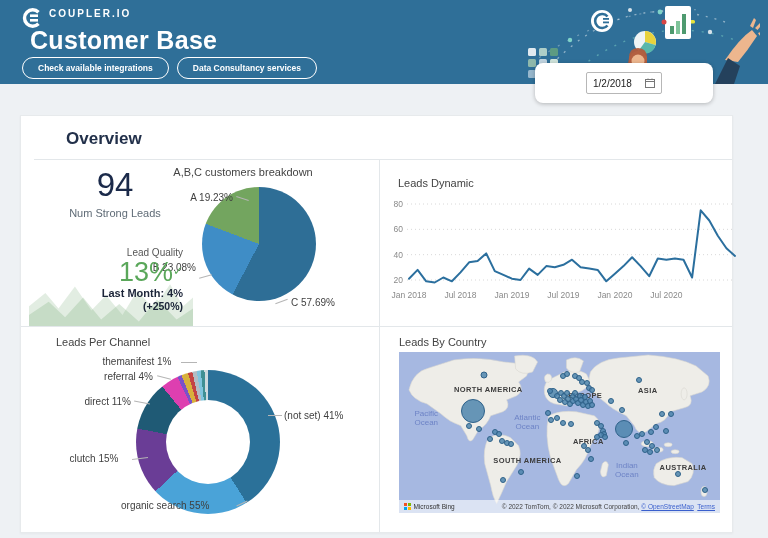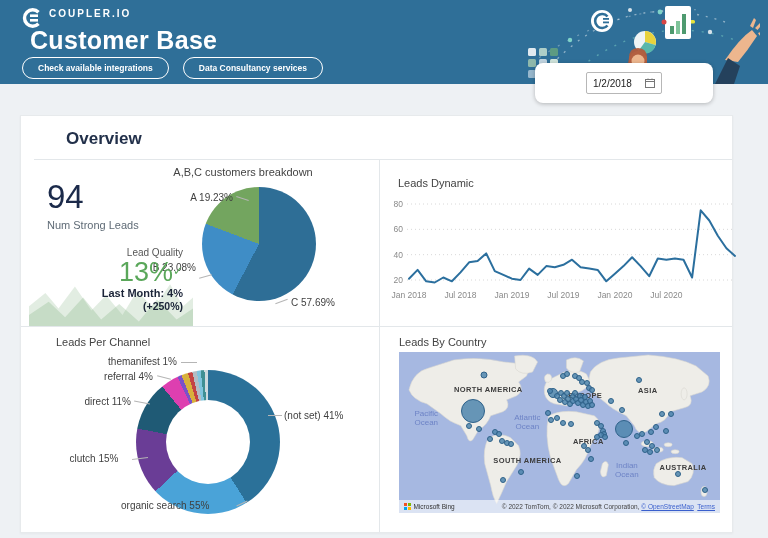--- a/index.html
+++ b/index.html
@@ -4,21 +4,21 @@
 <style>
   * { margin:0; padding:0; box-sizing:border-box; }
   html,body { width:768px; height:538px; }
   body { font-family:"Liberation Sans", sans-serif; background:#eef1f4; position:relative; overflow:hidden; }
 
   
   .header { position:absolute; left:0; top:0; width:768px; height:84px; background:#2f6f98; }
   .logo-row { position:absolute; left:22px; top:8px; display:flex; align-items:flex-start; gap:7px; }
   .logo-text { color:#fff; font-size:10px; font-weight:bold; letter-spacing:2px; }
   .hdr-title { position:absolute; left:22px; top:26px; color:#fff; font-size:25px; font-weight:bold; letter-spacing:.3px;margin-left:8px; }
-  .hdr-btns { position:absolute; left:22px; top:57px; display:flex; gap:14px; }
+  .hdr-btns { position:absolute; left:22px; top:57px; display:flex; gap:8px; }
   .hdr-btn { border:1.5px solid #fff; border-radius:12px; background:transparent; color:#fff;
              font-size:8.5px; font-weight:bold; padding:5px 15px; font-family:inherit; cursor:pointer; }
   .illus { position:absolute; right:8px; top:0; width:250px; height:84px; overflow:hidden; }
 
   
   .date-card { position:absolute; left:535px; top:63px; width:178px; height:40px; background:#fff;
                border-radius:8px; box-shadow:0 1px 4px rgba(0,0,0,.25); z-index:5; display:flex;
                align-items:center; justify-content:center; gap:8px; }
   .date-field { width:76px; height:22px; border:1px solid #b7b7b7; border-radius:2px; display:flex;
                 align-items:center; padding:0 4px 0 6px; background:#fff; }
@@ -29,21 +29,21 @@
   .card { position:absolute; left:20px; top:115px; width:713px; height:418px; background:#fff;
           border:1px solid #e7eaec; box-shadow:0 1px 2px rgba(0,0,0,.04); }
   .overview-title { position:absolute; left:45px; top:13px; font-size:17px; font-weight:bold; color:#22304a; }
   .div-h1 { position:absolute; left:13px; right:0; top:43px; height:1px; background:#e3e7ea; }
   .div-v  { position:absolute; left:358px; top:44px; bottom:0; width:1px; background:#e3e7ea; }
   .div-h2 { position:absolute; left:0; right:0; top:210px; height:1px; background:#e3e7ea; }
 
   .vis-title { position:absolute; font-size:11px; color:#434343; }
 
   
-  .kpi-num-block { position:absolute; left:26px; top:64px; width:136px; }
+  .kpi-num-block { position:absolute; left:26px; top:52px; width:136px; text-align:center; }
   .kpi-value { font-size:33px; color:#1b2a4a; line-height:1; }
   .kpi-label { margin-top:6px; font-size:11px; color:#5f6b76; }
   .kpi-quality { position:absolute; left:26px; top:131px; width:136px; text-align:right; z-index:2; }
   .kq-label { font-size:10px; color:#565656; }
   .kq-value { font-size:27px; color:#5aa75a; line-height:1.05; }
   .kq-check { font-size:12px; color:#5aa75a; vertical-align:6px; }
   .kq-lastmonth { font-size:11px; font-weight:bold; color:#1b2438; margin-top:1px; }
   .kq-change { font-size:10.5px; font-weight:600; color:#1b2438; margin-top:1px; }
   .mountain { position:absolute; left:8px; top:166px; width:164px; height:44px; z-index:1; }
   .mountain .m1 { position:absolute; inset:0; background:rgba(125,175,125,.22);
@@ -209,21 +209,21 @@
       <text x="176.42105263157896" y="106" text-anchor="middle" font-size="8.5" fill="#8a8a8a">Jul 2019</text>
       <text x="227.89473684210526" y="106" text-anchor="middle" font-size="8.5" fill="#8a8a8a">Jan 2020</text>
       <text x="279.3684210526316" y="106" text-anchor="middle" font-size="8.5" fill="#8a8a8a">Jul 2020</text>
       <polyline points="22.0,86.7 30.6,77.9 39.2,89.3 47.7,90.5 56.3,85.5 64.9,89.3 73.5,80.4 82.1,70.3 90.6,69.0 99.2,61.4 107.8,79.1 116.4,82.9 124.9,86.7 133.5,88.0 142.1,76.6 150.7,82.9 159.3,74.1 167.8,75.3 176.4,72.8 185.0,67.7 193.6,75.3 202.2,76.6 210.7,77.9 219.3,89.3 227.9,81.7 236.5,74.1 245.1,65.2 253.6,74.1 262.2,84.2 270.8,66.5 279.4,67.7 287.9,66.5 296.5,67.7 305.1,85.5 313.7,18.3 322.3,28.5 330.8,43.7 339.4,56.3 348.0,63.9" fill="none" stroke="#2b6f9e" stroke-width="2" stroke-linejoin="round" stroke-linecap="round"></polyline>
     </svg>
 
   <div class="vis-title donut-title">Leads Per Channel</div>
   <div class="channel-donut" style="background: conic-gradient(rgb(43, 113, 153) 0deg, rgb(43, 113, 153) 147.6deg, rgb(74, 163, 216) 147.6deg, rgb(74, 163, 216) 226.8deg, rgb(106, 61, 150) 226.8deg, rgb(106, 61, 150) 280.8deg, rgb(31, 90, 117) 280.8deg, rgb(31, 90, 117) 320.4deg, rgb(221, 63, 176) 320.4deg, rgb(221, 63, 176) 334.8deg, rgb(122, 82, 201) 334.8deg, rgb(122, 82, 201) 338.4deg, rgb(216, 177, 60) 338.4deg, rgb(216, 177, 60) 343.8deg, rgb(196, 67, 67) 343.8deg, rgb(196, 67, 67) 347.4deg, rgb(179, 188, 195) 347.4deg, rgb(179, 188, 195) 351deg, rgb(127, 196, 222) 351deg, rgb(127, 196, 222) 354.24deg, rgb(63, 143, 147) 354.24deg, rgb(63, 143, 147) 357.12deg, rgb(205, 217, 222) 357.12deg, rgb(205, 217, 222) 360deg);">
       <div class="donut-hole"></div>
     </div>
-  <div class="chart-label" style="left:76px;top:240px;width:80px;text-align:right">themanifest 1%</div>
+  <div class="chart-label" style="left:76px;top:240px;width:80px;text-align:center">themanifest 1%</div>
   <div class="leader" style="left:160px;top:246px;width:16px"></div>
   <div class="chart-label" style="left:62px;top:255px;width:70px;text-align:right">referral 4%</div>
   <div class="leader" style="left:136px;top:261px;width:14px;transform:rotate(14deg)"></div>
   <div class="chart-label" style="left:40px;top:280px;width:70px;text-align:right">direct 11%</div>
   <div class="leader" style="left:113px;top:286px;width:16px;transform:rotate(10deg)"></div>
   <div class="chart-label" style="left:38px;top:337px;width:70px;text-align:center">clutch 15%</div>
   <div class="leader" style="left:111px;top:342px;width:16px;transform:rotate(-8deg)"></div>
   <div class="chart-label" style="left:100px;top:384px;width:112px">organic search 55%</div>
   <div class="leader" style="left:215px;top:387px;width:12px;transform:rotate(-25deg)"></div>
   <div class="chart-label" style="left:263px;top:294px;width:90px">(not set) 41%</div>

